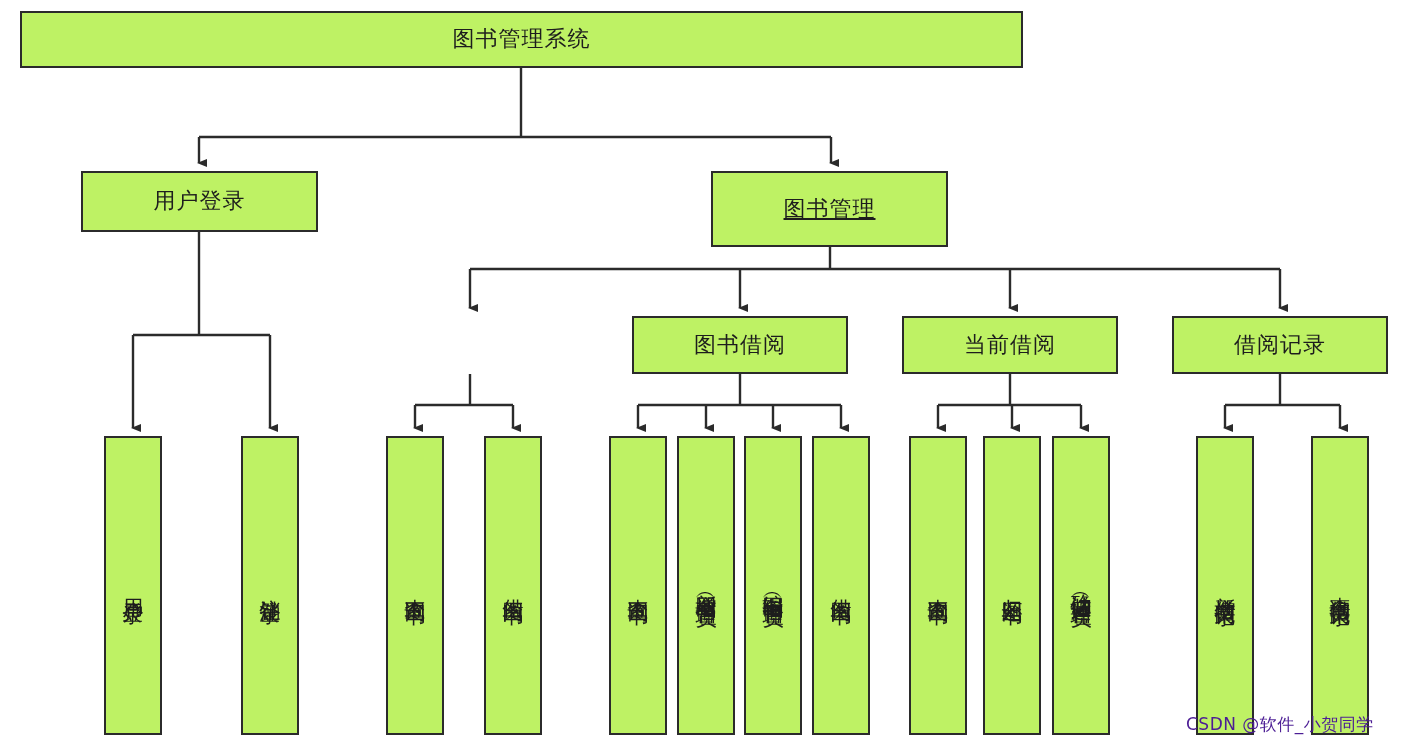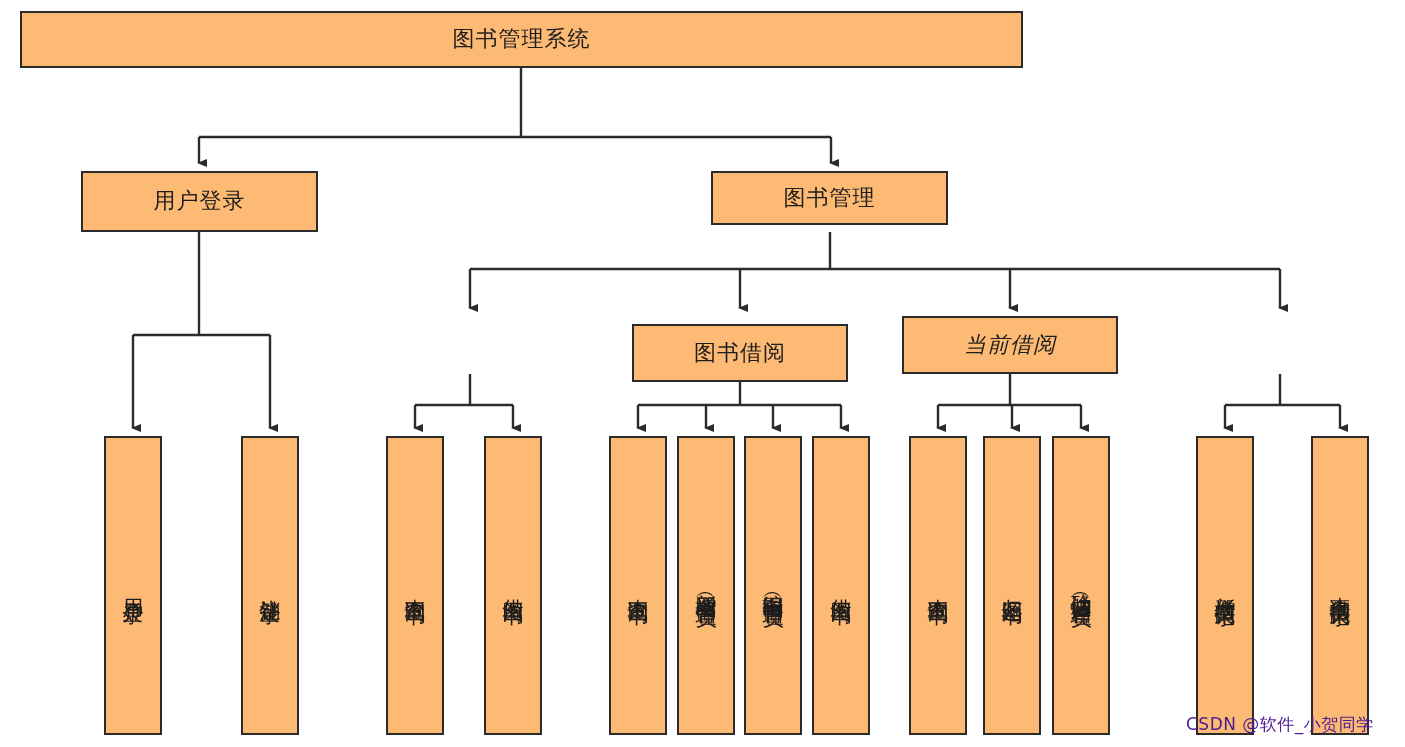--- a/index.html
+++ b/index.html
@@ -14,21 +14,21 @@
     position: relative;
     width: 1405px;
     height: 747px;
     background: #ffffff;
     overflow: hidden;
   }
   .node {
     position: absolute;
     box-sizing: border-box;
     border: 2px solid #2b2b2b;
-    background: #fdba74;
+    background: #bef264;
     display: flex;
     align-items: center;
     justify-content: center;
     color: #1d1d1d;
   }
   .node.horiz {
     font-size: 22px;
     letter-spacing: 1px;
     line-height: 1.1;
   }
@@ -120,29 +120,32 @@
     </g>
   </svg>
 
   <div class="node horiz" style="left:20px; top:11px; width:1003px; height:57px;">
     <span>图书管理系统</span>
   </div>
 
   <div class="node horiz" style="left:81px; top:171px; width:237px; height:61px;">
     <span>用户登录</span>
   </div>
-  <div class="node horiz" style="left:711px; top:171px; width:237px; height:54px;">
+  <div class="node horiz" style="left:711px; top:171px; width:237px; height:76px;text-decoration:underline;">
     <span>图书管理</span>
   </div>
 
-  <div class="node horiz" style="left:632px; top:324px; width:216px; height:58px;">
+  <div class="node horiz" style="left:632px; top:316px; width:216px; height:58px;">
     <span>图书借阅</span>
   </div>
-  <div class="node horiz" style="left:902px; top:316px; width:216px; height:58px;font-style:italic;">
+  <div class="node horiz" style="left:902px; top:316px; width:216px; height:58px;">
     <span>当前借阅</span>
+  </div>
+  <div class="node horiz" style="left:1172px; top:316px; width:216px; height:58px;">
+    <span>借阅记录</span>
   </div>
 
   <div class="node vert" style="left:104px; top:436px; width:58px; height:299px;">
     <span class="vlabel">用户登录</span>
   </div>
   <div class="node vert" style="left:241px; top:436px; width:58px; height:299px;">
     <span class="vlabel">注销登录</span>
   </div>
 
   <div class="node vert" style="left:386px; top:436px; width:58px; height:299px;">

